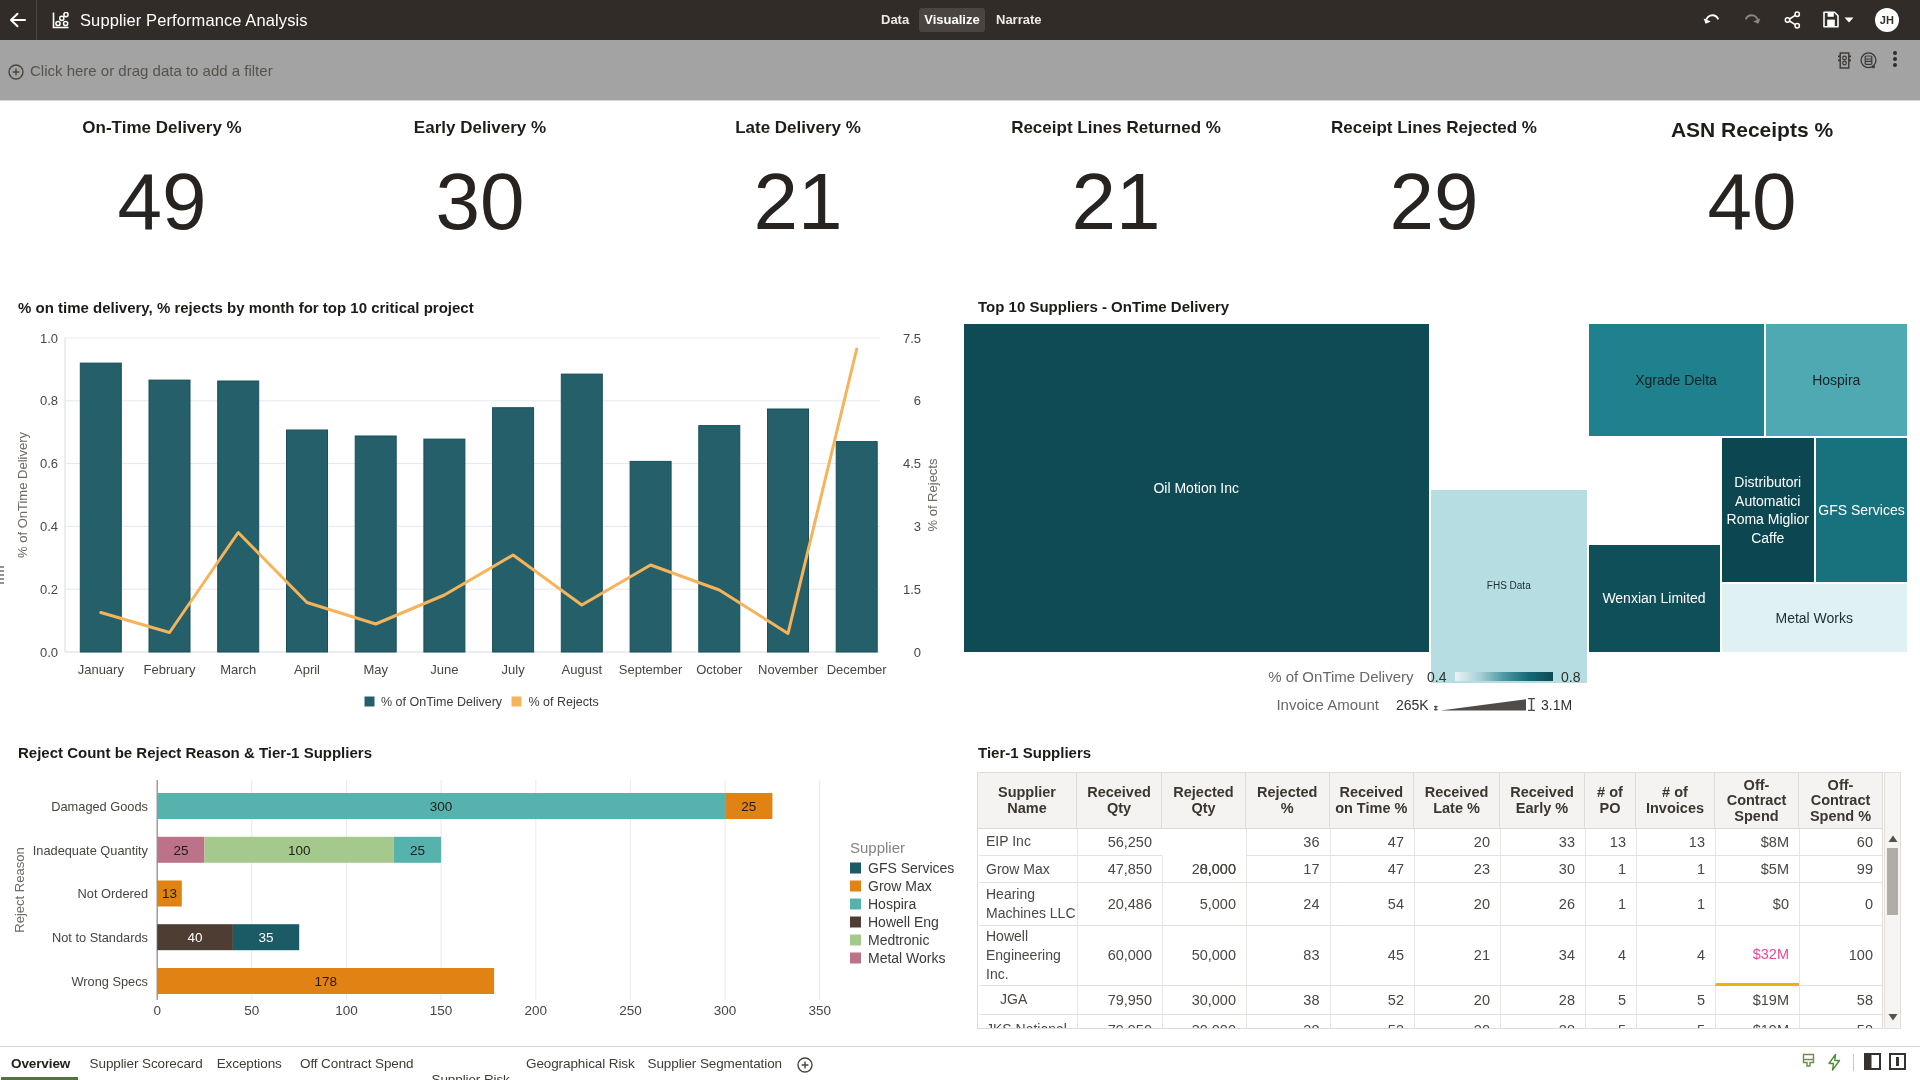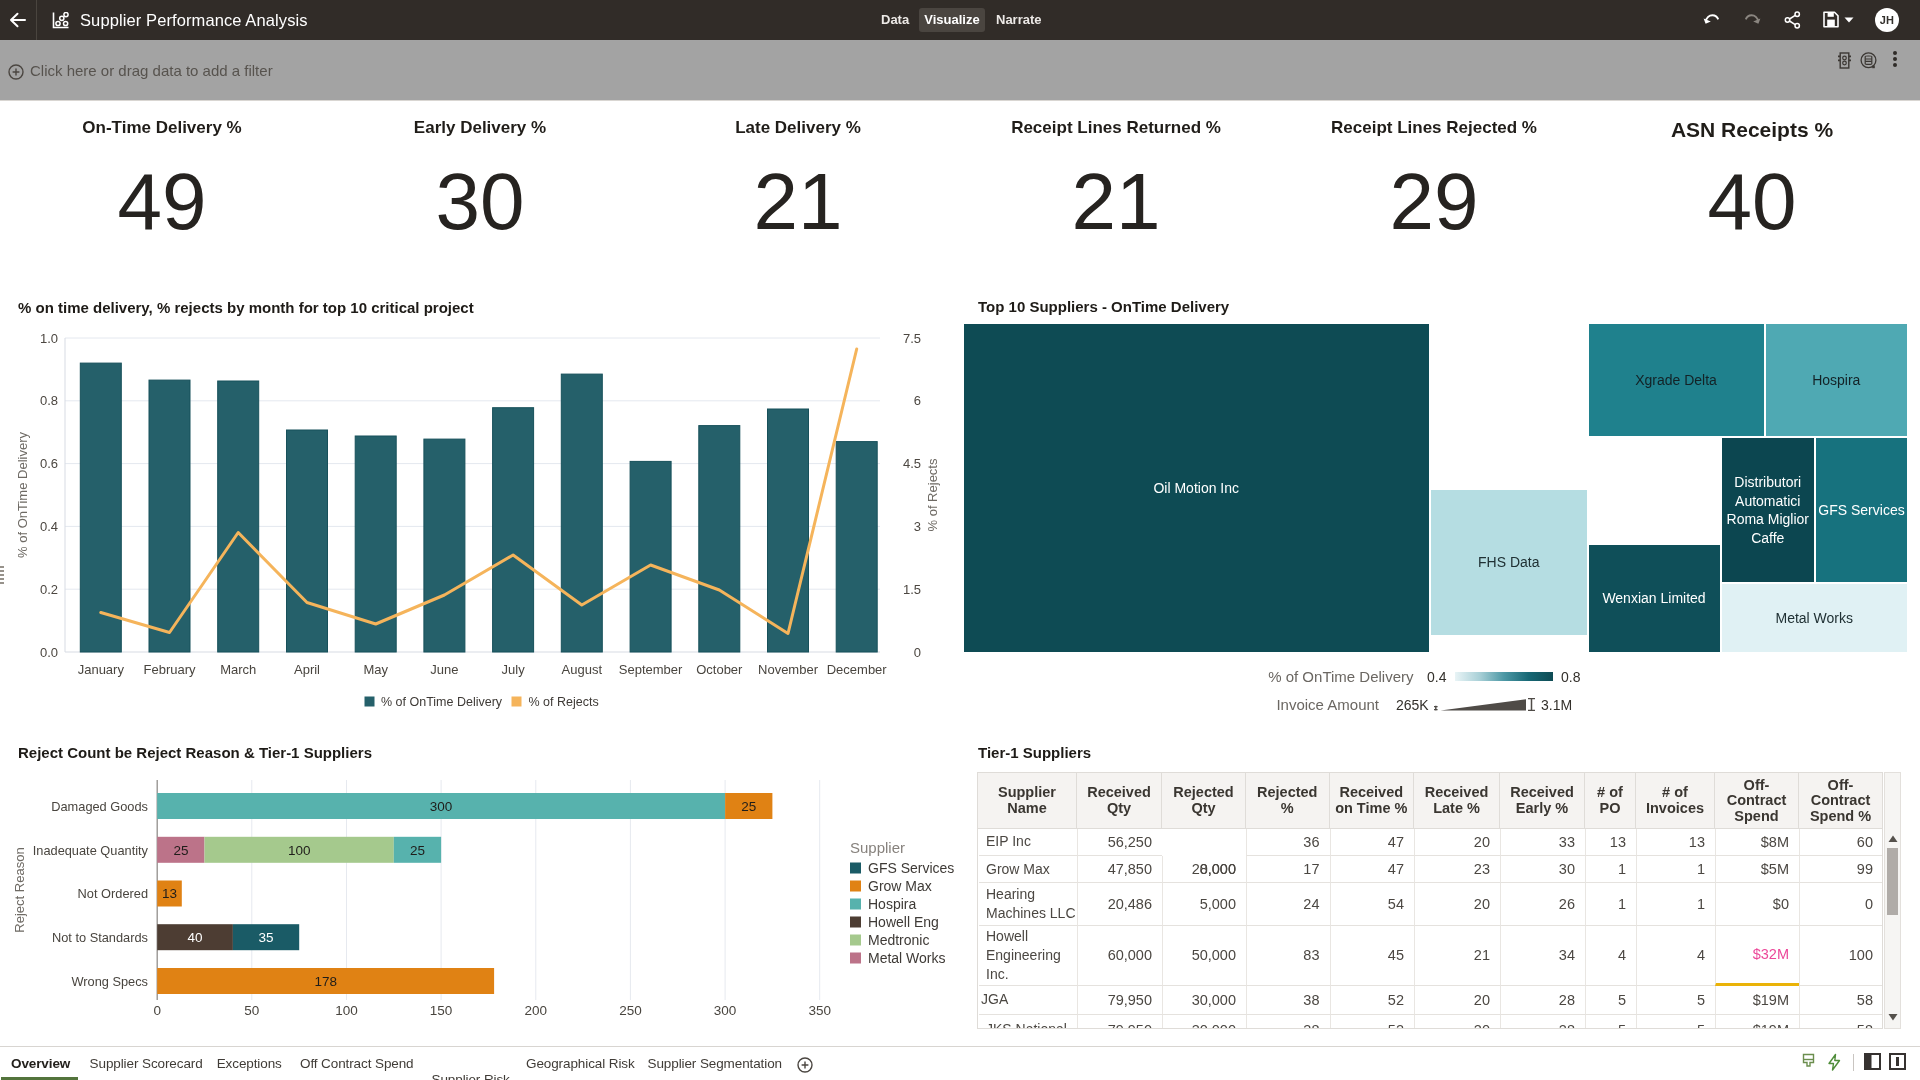--- a/index.html
+++ b/index.html
@@ -152,21 +152,21 @@
   <rect x="364.5" y="416.5" width="10" height="10" fill="#25606a"></rect>
   <text x="381" y="426" font-size="12.5" fill="#3e3a36">% of OnTime Delivery</text>
   <rect x="511.5" y="416.5" width="10" height="10" fill="#f5b45b"></rect>
   <text x="528.5" y="426" font-size="12.5" fill="#3e3a36">% of Rejects</text>
 </svg>
 <div class="abs" style="left:0px;top:566px;width:4px;height:20px;background-image:repeating-linear-gradient(#97928b 0 2px,transparent 2px 4px);"></div>
 
 <div class="abs" style="left:960px;top:280px;width:960px;height:450px;">
   <div class="abs" style="left:18px;top:18px;font-size:15px;font-weight:700;color:#1e1b17;">Top 10 Suppliers - OnTime Delivery</div>
   <div class="abs" style="left:4px;top:44px;width:464.5px;height:327.5px;background:#0e4b54;color:#ffffff;display:flex;align-items:center;justify-content:center;text-align:center;font-size:14px;line-height:18.5px;box-sizing:border-box;">Oil Motion Inc</div>
-    <div class="abs" style="left:470.5px;top:209.5px;width:156.5px;height:145px;background:#b5dde2;color:#203134;display:flex;align-items:center;justify-content:center;text-align:center;font-size:14px;line-height:18.5px;box-sizing:border-box;">FHS Data</div>
+    <div class="abs" style="left:470.5px;top:209.5px;width:156.5px;height:193px;background:#b5dde2;color:#203134;display:flex;align-items:center;justify-content:center;text-align:center;font-size:10px;line-height:18.5px;box-sizing:border-box;">FHS Data</div>
     <div class="abs" style="left:628.5px;top:44px;width:175px;height:112px;background:#1f818d;color:#132226;display:flex;align-items:center;justify-content:center;text-align:center;font-size:14px;line-height:18.5px;box-sizing:border-box;">Xgrade Delta</div>
     <div class="abs" style="left:805.5px;top:44px;width:141.5px;height:112px;background:#4fa9b3;color:#132226;display:flex;align-items:center;justify-content:center;text-align:center;font-size:14px;line-height:18.5px;box-sizing:border-box;">Hospira</div>
     <div class="abs" style="left:761.5px;top:158px;width:92.5px;height:144px;background:#0c4650;color:#ffffff;display:flex;align-items:center;justify-content:center;text-align:center;font-size:14px;line-height:18.5px;box-sizing:border-box;">Distributori Automatici Roma Miglior Caffe</div>
     <div class="abs" style="left:856px;top:158px;width:91px;height:144px;background:#17727e;color:#ffffff;display:flex;align-items:center;justify-content:center;text-align:center;font-size:14px;line-height:18.5px;box-sizing:border-box;">GFS Services</div>
     <div class="abs" style="left:628.5px;top:265px;width:131px;height:106.5px;background:#0f4f59;color:#ffffff;display:flex;align-items:center;justify-content:center;text-align:center;font-size:14px;line-height:18.5px;box-sizing:border-box;">Wenxian Limited</div>
     <div class="abs" style="left:761.5px;top:304px;width:185.5px;height:67.5px;background:#e0f1f4;color:#203134;display:flex;align-items:center;justify-content:center;text-align:center;font-size:14px;line-height:18.5px;box-sizing:border-box;">Metal Works</div>
   <div class="abs" style="right:506.5px;top:388px;white-space:nowrap;font-size:15px;color:#6b6762;">% of OnTime Delivery</div>
   <div class="abs" style="left:467px;top:389px;font-size:14px;color:#33302b;">0.4</div>
   <div class="abs" style="left:495px;top:391.5px;width:98px;height:9px;background:linear-gradient(to right,#e9f4f6,#a9d0d7,#4d98a5,#176875,#0e4b54);"></div>
   <div class="abs" style="left:601px;top:389px;font-size:14px;color:#33302b;">0.8</div>
@@ -290,21 +290,21 @@
       <div class="abs" style="left:99px;top:152.5px;width:85px;height:60px;border-bottom:1px solid #e5e2de;border-left:1px solid #e9e6e2;box-sizing:border-box;display:flex;align-items:center;justify-content:flex-end;font-size:14.5px;color:#4b4742;padding-right:10px;">60,000</div>
       <div class="abs" style="left:184px;top:152.5px;width:84px;height:60px;border-bottom:1px solid #e5e2de;border-left:1px solid #e9e6e2;box-sizing:border-box;display:flex;align-items:center;justify-content:flex-end;font-size:14.5px;color:#4b4742;padding-right:10px;">50,000</div>
       <div class="abs" style="left:268px;top:152.5px;width:83.5px;height:60px;border-bottom:1px solid #e5e2de;border-left:1px solid #e9e6e2;box-sizing:border-box;display:flex;align-items:center;justify-content:flex-end;font-size:14.5px;color:#4b4742;padding-right:10px;">83</div>
       <div class="abs" style="left:351.5px;top:152.5px;width:84.5px;height:60px;border-bottom:1px solid #e5e2de;border-left:1px solid #e9e6e2;box-sizing:border-box;display:flex;align-items:center;justify-content:flex-end;font-size:14.5px;color:#4b4742;padding-right:10px;">45</div>
       <div class="abs" style="left:436.0px;top:152.5px;width:86px;height:60px;border-bottom:1px solid #e5e2de;border-left:1px solid #e9e6e2;box-sizing:border-box;display:flex;align-items:center;justify-content:flex-end;font-size:14.5px;color:#4b4742;padding-right:10px;">21</div>
       <div class="abs" style="left:522.0px;top:152.5px;width:85px;height:60px;border-bottom:1px solid #e5e2de;border-left:1px solid #e9e6e2;box-sizing:border-box;display:flex;align-items:center;justify-content:flex-end;font-size:14.5px;color:#4b4742;padding-right:10px;">34</div>
       <div class="abs" style="left:607.0px;top:152.5px;width:51px;height:60px;border-bottom:1px solid #e5e2de;border-left:1px solid #e9e6e2;box-sizing:border-box;display:flex;align-items:center;justify-content:flex-end;font-size:14.5px;color:#4b4742;padding-right:10px;">4</div>
       <div class="abs" style="left:658.0px;top:152.5px;width:79px;height:60px;border-bottom:1px solid #e5e2de;border-left:1px solid #e9e6e2;box-sizing:border-box;display:flex;align-items:center;justify-content:flex-end;font-size:14.5px;color:#4b4742;padding-right:10px;">4</div>
       <div class="abs" style="left:737.0px;top:152.5px;width:84px;height:60px;border-bottom:3px solid #eab308;border-left:1px solid #e9e6e2;box-sizing:border-box;display:flex;align-items:center;justify-content:flex-end;font-size:14.5px;color:#ec4899;padding-right:10px;">$32M</div>
       <div class="abs" style="left:821.0px;top:152.5px;width:84px;height:60px;border-bottom:1px solid #e5e2de;border-left:1px solid #e9e6e2;box-sizing:border-box;display:flex;align-items:center;justify-content:flex-end;font-size:14.5px;color:#4b4742;padding-right:10px;">100</div>
-      <div class="abs" style="left:1px;top:212.5px;width:98px;height:29px;border-bottom:1px solid #e5e2de;box-sizing:border-box;display:flex;align-items:center;font-size:14px;color:#4b4742;line-height:19px;padding-left:2px;white-space:nowrap;">JGA</div>
+      <div class="abs" style="left:1px;top:212.5px;width:98px;height:29px;border-bottom:1px solid #e5e2de;box-sizing:border-box;display:flex;align-items:center;font-size:14px;color:#4b4742;line-height:19px;padding-left:21px;white-space:nowrap;">JGA</div>
       <div class="abs" style="left:99px;top:212.5px;width:85px;height:29px;border-bottom:1px solid #e5e2de;border-left:1px solid #e9e6e2;box-sizing:border-box;display:flex;align-items:center;justify-content:flex-end;font-size:14.5px;color:#4b4742;padding-right:10px;">79,950</div>
       <div class="abs" style="left:184px;top:212.5px;width:84px;height:29px;border-bottom:1px solid #e5e2de;border-left:1px solid #e9e6e2;box-sizing:border-box;display:flex;align-items:center;justify-content:flex-end;font-size:14.5px;color:#4b4742;padding-right:10px;">30,000</div>
       <div class="abs" style="left:268px;top:212.5px;width:83.5px;height:29px;border-bottom:1px solid #e5e2de;border-left:1px solid #e9e6e2;box-sizing:border-box;display:flex;align-items:center;justify-content:flex-end;font-size:14.5px;color:#4b4742;padding-right:10px;">38</div>
       <div class="abs" style="left:351.5px;top:212.5px;width:84.5px;height:29px;border-bottom:1px solid #e5e2de;border-left:1px solid #e9e6e2;box-sizing:border-box;display:flex;align-items:center;justify-content:flex-end;font-size:14.5px;color:#4b4742;padding-right:10px;">52</div>
       <div class="abs" style="left:436.0px;top:212.5px;width:86px;height:29px;border-bottom:1px solid #e5e2de;border-left:1px solid #e9e6e2;box-sizing:border-box;display:flex;align-items:center;justify-content:flex-end;font-size:14.5px;color:#4b4742;padding-right:10px;">20</div>
       <div class="abs" style="left:522.0px;top:212.5px;width:85px;height:29px;border-bottom:1px solid #e5e2de;border-left:1px solid #e9e6e2;box-sizing:border-box;display:flex;align-items:center;justify-content:flex-end;font-size:14.5px;color:#4b4742;padding-right:10px;">28</div>
       <div class="abs" style="left:607.0px;top:212.5px;width:51px;height:29px;border-bottom:1px solid #e5e2de;border-left:1px solid #e9e6e2;box-sizing:border-box;display:flex;align-items:center;justify-content:flex-end;font-size:14.5px;color:#4b4742;padding-right:10px;">5</div>
       <div class="abs" style="left:658.0px;top:212.5px;width:79px;height:29px;border-bottom:1px solid #e5e2de;border-left:1px solid #e9e6e2;box-sizing:border-box;display:flex;align-items:center;justify-content:flex-end;font-size:14.5px;color:#4b4742;padding-right:10px;">5</div>
       <div class="abs" style="left:737.0px;top:212.5px;width:84px;height:29px;border-bottom:1px solid #e5e2de;border-left:1px solid #e9e6e2;box-sizing:border-box;display:flex;align-items:center;justify-content:flex-end;font-size:14.5px;color:#4b4742;padding-right:10px;">$19M</div>
       <div class="abs" style="left:821.0px;top:212.5px;width:84px;height:29px;border-bottom:1px solid #e5e2de;border-left:1px solid #e9e6e2;box-sizing:border-box;display:flex;align-items:center;justify-content:flex-end;font-size:14.5px;color:#4b4742;padding-right:10px;">58</div>

